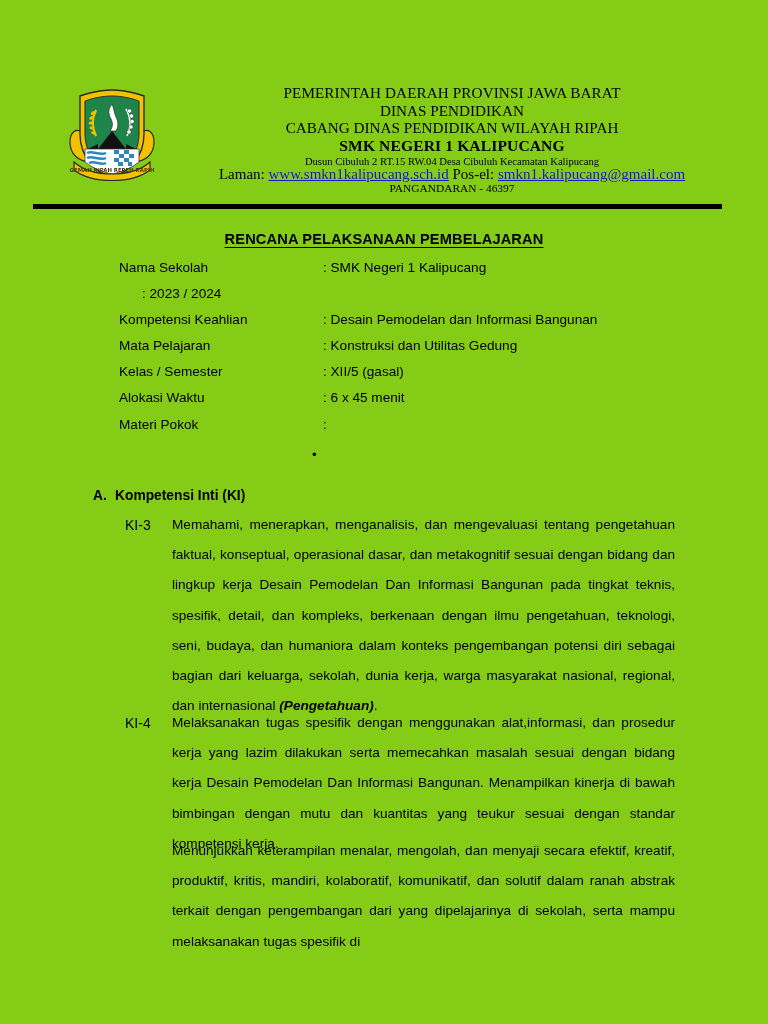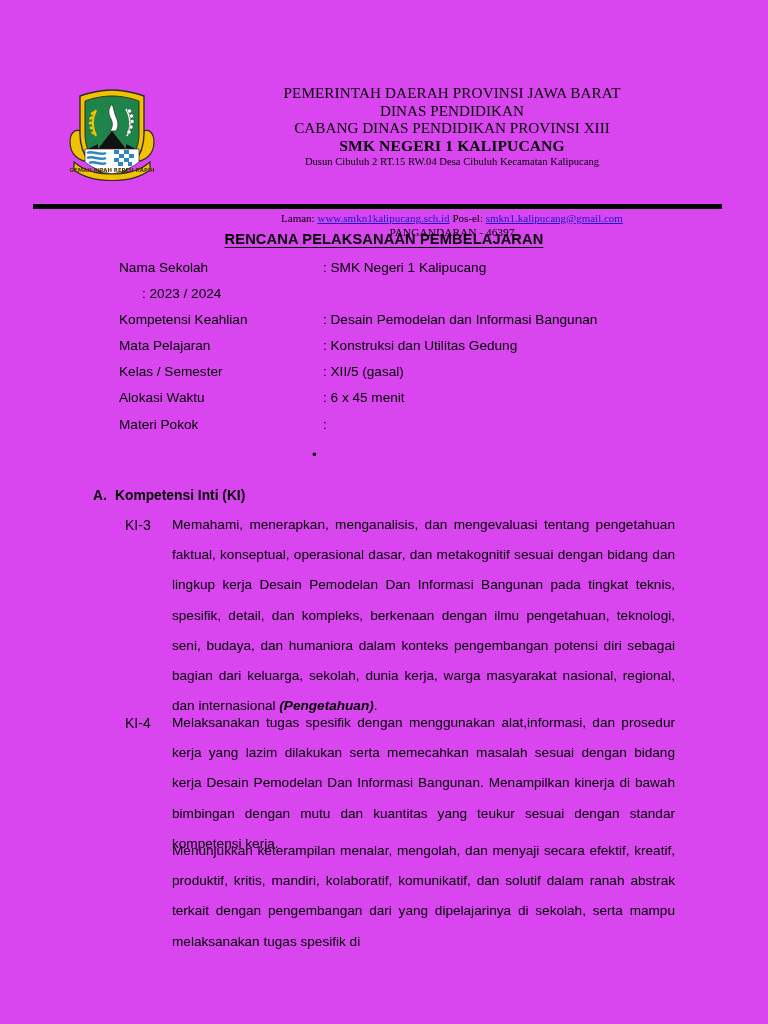--- a/index.html
+++ b/index.html
@@ -14,21 +14,21 @@
     font-family: "Liberation Sans", sans-serif;
     color: #000000;
     overflow: hidden;
   }
 
   .page {
     position: absolute;
     left: 0; top: 0;
     width: 768px;
     height: 1024px;
-    background: #d946ef;
+    background: #84cc16;
   }
 
   
   .letterhead {
     position: absolute;
     left: 32px;
     top: 84px;
     width: 690px;
     height: 118px;
   }
@@ -48,21 +48,21 @@
     width: 540px;
     text-align: center;
     font-family: "Liberation Serif", serif;
     color: #000;
   }
   .hl1 { font-size: 15.2px; line-height: 17.5px; letter-spacing: 0.1px; }
   .hl2 { font-size: 15.2px; line-height: 17.5px; }
   .hl3 { font-size: 15.2px; line-height: 17.5px; }
   .hl4 { font-size: 15.6px; line-height: 18.5px; font-weight: bold; letter-spacing: 0.1px; }
   .hl5 { font-size: 10.6px; line-height: 13px; }
-  .hl6 { font-size: 11px; line-height: 13px; margin-top: 44px; }
+  .hl6 { font-size: 15px; line-height: 13px; }
   .hl7 { font-size: 11.4px; line-height: 14px; }
 
   .weblink, .maillink {
     color: #1818c8;
     text-decoration: underline;
   }
 
   .rule {
     position: absolute;
     left: 33px;
@@ -248,21 +248,21 @@
         </g>
 
         <path d="M8 76 C26 92 66 92 84 76 L84 84 C66 98 26 98 8 84 Z" fill="#F2C200" stroke="#2b2b2b" stroke-width="1.2"></path>
         <text x="46" y="86" font-family="DejaVu Sans, sans-serif" font-size="5.4" font-weight="bold" fill="#4a3a00" text-anchor="middle">GEMAH RIPAH REPEH RAPIH</text>
       </svg>
     </div>
 
     <div class="header-lines">
       <div class="hl1">PEMERINTAH DAERAH PROVINSI JAWA BARAT</div>
       <div class="hl2">DINAS PENDIDIKAN</div>
-      <div class="hl3">CABANG DINAS PENDIDIKAN PROVINSI XIII</div>
+      <div class="hl3">CABANG DINAS PENDIDIKAN WILAYAH RIPAH</div>
       <div class="hl4">SMK NEGERI 1 KALIPUCANG</div>
       <div class="hl5">Dusun Cibuluh 2 RT.15 RW.04 Desa Cibuluh Kecamatan Kalipucang</div>
       <div class="hl6"><span>Laman: </span><span class="weblink">www.smkn1kalipucang.sch.id</span><span> Pos-el: </span><span class="maillink">smkn1.kalipucang@gmail.com</span></div>
       <div class="hl7">PANGANDARAN - 46397</div>
     </div>
   </div>
 
   <div class="rule"></div>
 
   <div class="doc-title"><span>RENCANA PELAKSANAAN PEMBELAJARAN </span></div>

